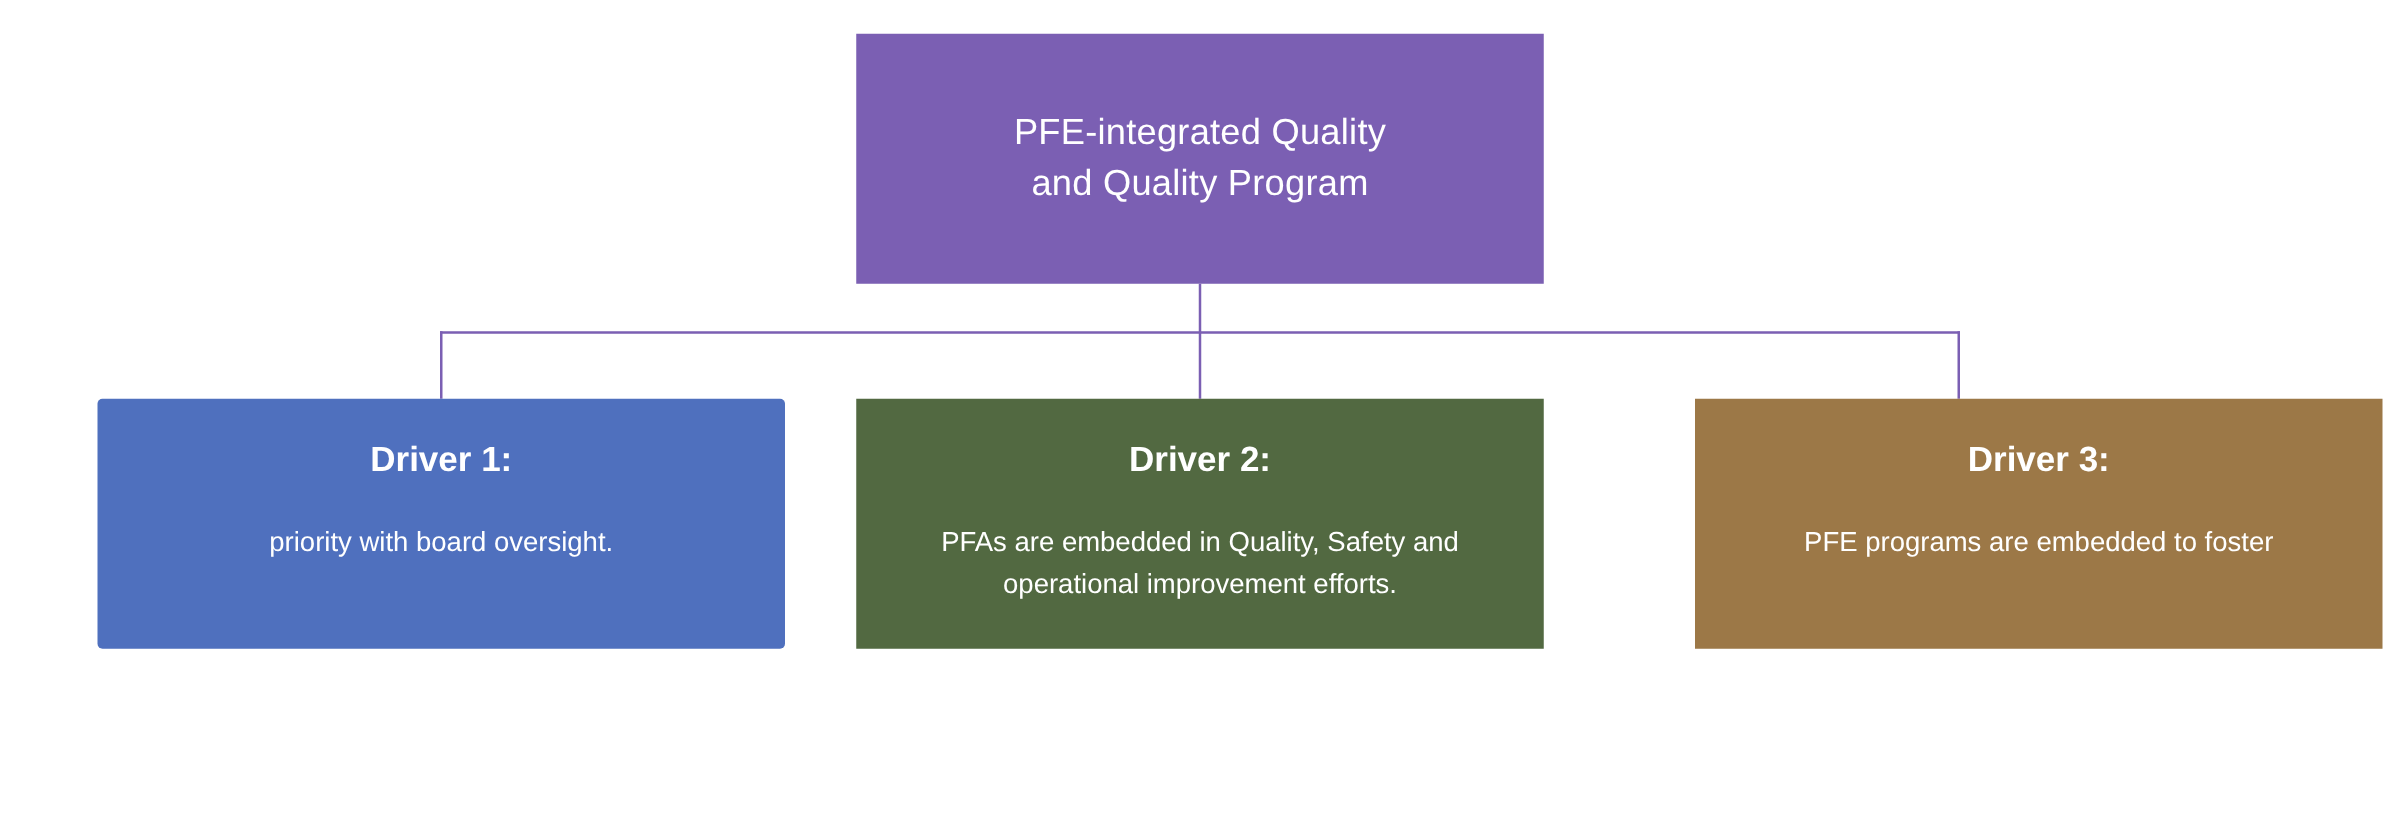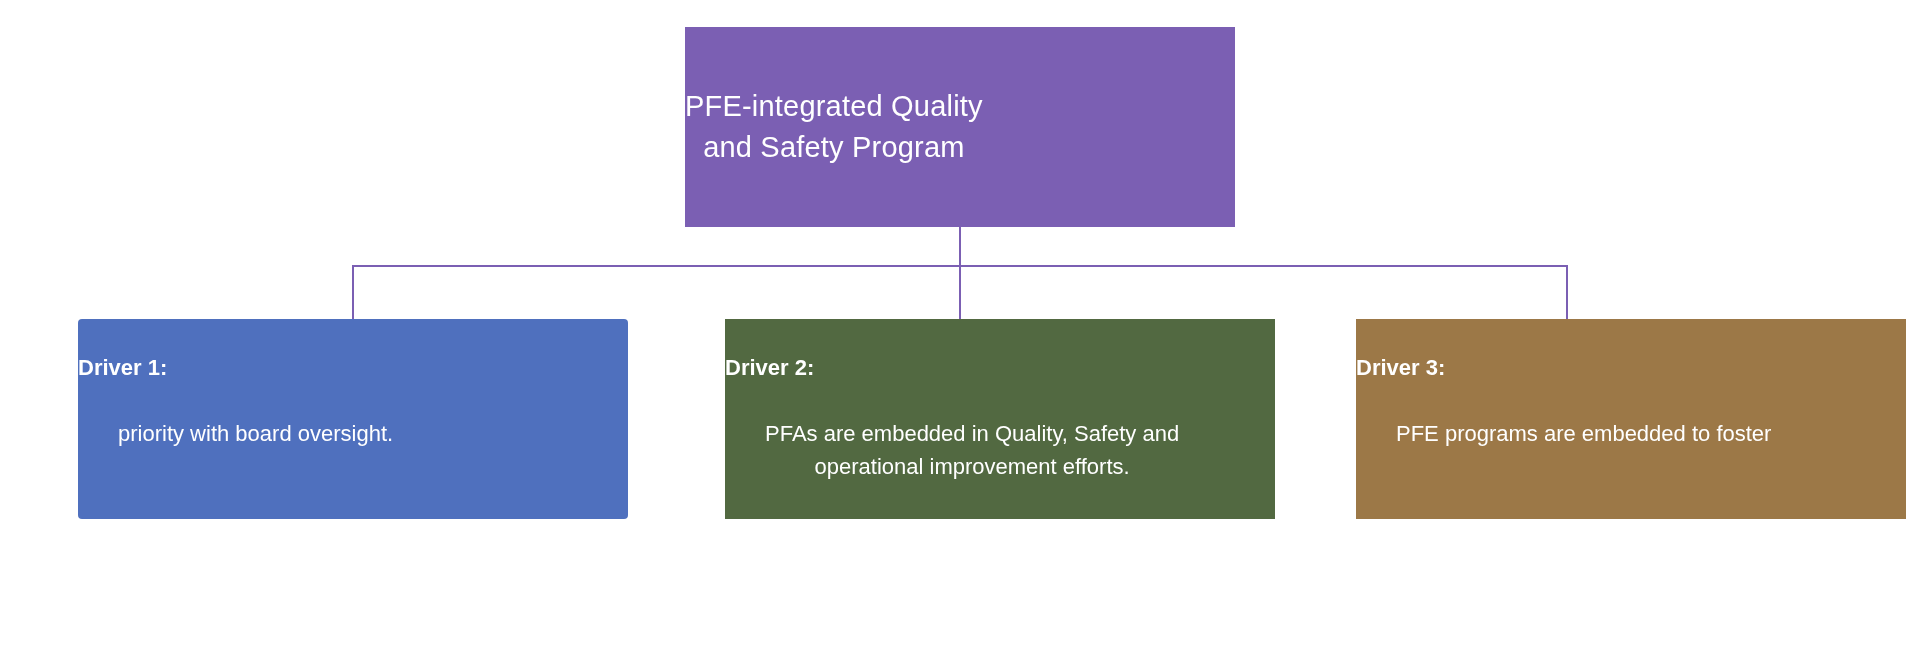--- a/index.html
+++ b/index.html
@@ -14,21 +14,21 @@
       overflow: hidden;
       font-family: "Liberation Sans", "DejaVu Sans", sans-serif;
     }
     .box {
       position: absolute;
       box-sizing: border-box;
       color: #ffffff;
       text-align: center;
       display: flex;
       flex-direction: column;
-      align-items: flex-start;
+      align-items: center;
       justify-content: center;
     }
     .root-box {
       left: 685px;
       top: 27px;
       width: 550px;
       height: 200px;
     }
     .root-title {
       font-size: 29px;
@@ -38,21 +38,21 @@
     }
     .driver-box {
       top: 319px;
       width: 550px;
       height: 200px;
       justify-content: flex-start;
       padding-top: 34px;
     }
     .driver-box.rounded { border-radius: 4px; }
     .driver-heading {
-      font-size: 22px;
+      font-size: 28px;
       line-height: 30px;
       font-weight: bold;
     }
     .driver-body {
       margin-top: 34px;
       font-size: 22px;
       line-height: 33px;
       padding: 0 40px;
     }
     .line {
@@ -63,32 +63,32 @@
 <body>
 
 <div class="line" style="left:959px; top:227px; width:2px; height:92px; background:#7B5FB3;"></div>
 <div class="line" style="left:352px; top:265px; width:1216px; height:2px; background:#7B5FB3;"></div>
 <div class="line" style="left:352px; top:265px; width:2px; height:54px; background:#7B5FB3;"></div>
 <div class="line" style="left:1566px; top:265px; width:2px; height:54px; background:#7B5FB3;"></div>
 
 <div class="box root-box" style="background:#7B5FB3;">
   <div class="root-title">
     <div>PFE-integrated Quality</div>
-    <div>and Safety Program</div>
+    <div>and Quality Program</div>
   </div>
 </div>
 
 <div class="box driver-box rounded" style="left:78px; background:#4F70BE;">
   <div class="driver-heading">Driver 1:</div>
   <div class="driver-body">
     <div>priority with board oversight.</div>
   </div>
 </div>
 
-<div class="box driver-box" style="left:685px; background:#526941;margin-left:40px;">
+<div class="box driver-box" style="left:685px; background:#526941;">
   <div class="driver-heading">Driver 2:</div>
   <div class="driver-body">
     <div>PFAs are embedded in Quality, Safety and</div>
     <div>operational improvement efforts.</div>
   </div>
 </div>
 
 <div class="box driver-box" style="left:1356px; background:#9C7847;">
   <div class="driver-heading">Driver 3:</div>
   <div class="driver-body">

